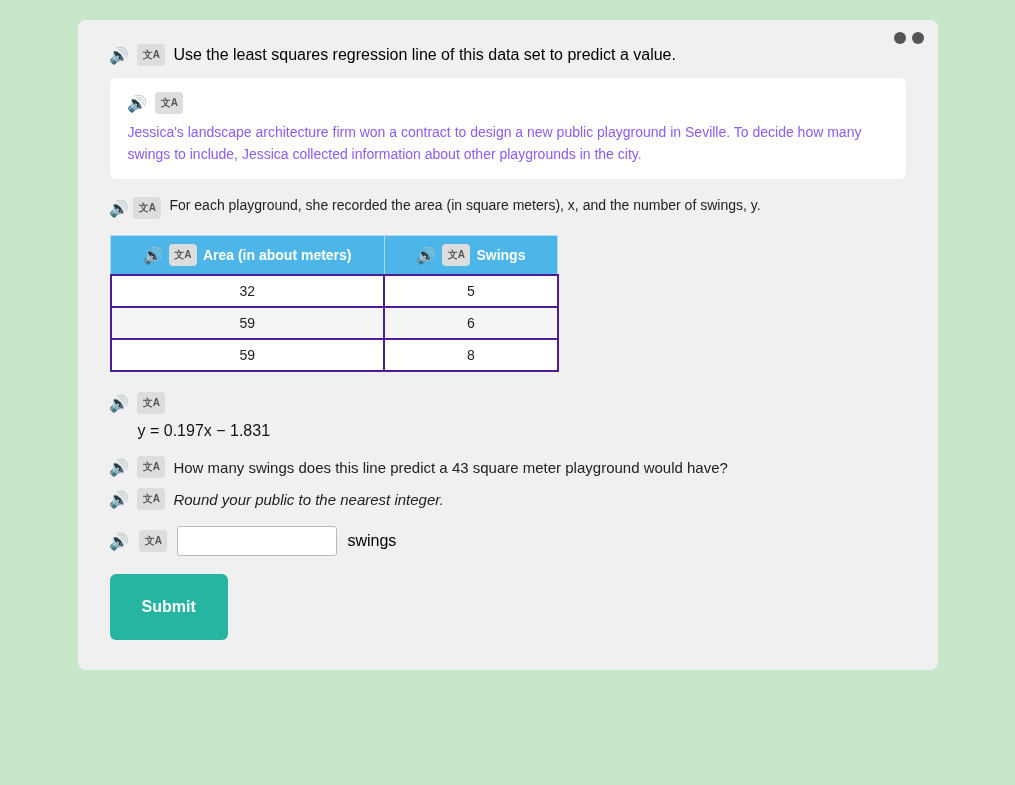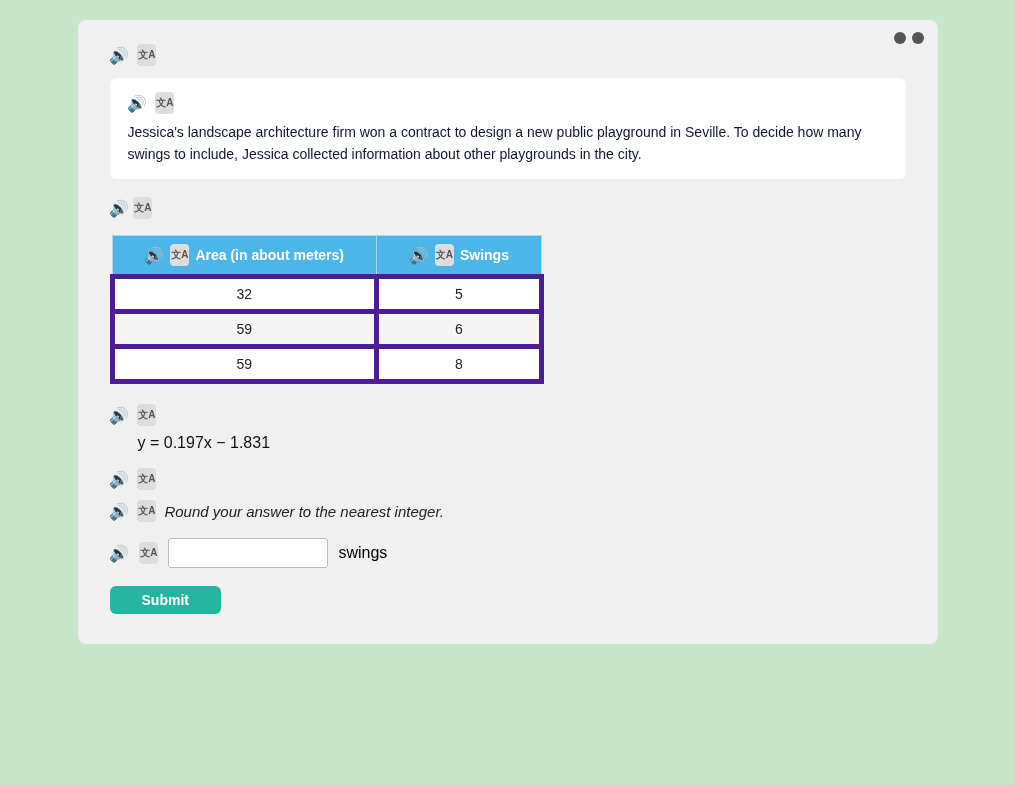--- a/index.html
+++ b/index.html
@@ -49,21 +49,21 @@
 
     .sub-card {
       background: #fff;
       border-radius: 6px;
       padding: 14px 18px;
       margin-bottom: 16px;
     }
 
     .sub-card p {
       font-size: 14px;
-      color: #0f172a;
+      color: #8b5cf6;
       line-height: 1.55;
     }
 
     .sub-header {
       display: flex;
       align-items: center;
       gap: 8px;
       margin-bottom: 8px;
     }
 
@@ -106,21 +106,21 @@
       justify-content: center;
       gap: 6px;
     }
 
     table.data-table td {
       background: #fff;
       padding: 7px 32px;
       font-size: 14px;
       color: #222;
       text-align: center;
-      border: 5px solid #4c1d95;
+      border: 2px solid #4c1d95;
     }
 
     table.data-table tr:nth-child(even) td {
       background: #f5f5f5;
     }
 
     .regression-section {
       font-size: 14px;
       color: #222;
       margin-bottom: 14px;
@@ -174,42 +174,42 @@
       border-radius: 3px;
       font-size: 14px;
       padding: 0 6px;
     }
 
     .submit-btn {
       background: #26b5a0;
       color: #fff;
       border: none;
       border-radius: 6px;
-      padding: 6px 32px;
-      font-size: 14px;
+      padding: 24px 32px;
+      font-size: 16px;
       cursor: pointer;
       font-weight: bold;
     }
 
     .speaker-btn {
       background: none;
       border: none;
       cursor: pointer;
       font-size: 16px;
       color: #333;
       padding: 0;
       display: inline-flex;
       align-items: center;
     }
 
     .translate-btn {
       background: #ddd;
       border: none;
       border-radius: 4px;
-      width: 19px;
+      width: 28px;
       height: 22px;
       font-size: 10px;
       color: #555;
       font-weight: bold;
       cursor: pointer;
       display: inline-flex;
       align-items: center;
       justify-content: center;
     }
   </style>
@@ -220,37 +220,39 @@
   
   <div class="top-icons">
     <span class="dot"></span>
     <span class="dot"></span>
   </div>
 
   
   <div class="section-header">
     <button class="speaker-btn">🔊</button>
     <button class="translate-btn">文A</button>
+    <span>Use the least squares regression line of this data set to predict a value.</span>
   </div>
 
   
   <div class="sub-card">
     <div class="sub-header">
       <button class="speaker-btn">🔊</button>
       <button class="translate-btn">文A</button>
     </div>
     <p>Jessica's landscape architecture firm won a contract to design a new public playground in Seville. To decide how many swings to include, Jessica collected information about other playgrounds in the city.</p>
   </div>
 
   
   <div class="for-each-line">
     <div class="icons">
       <button class="speaker-btn">🔊</button>
       <button class="translate-btn">文A</button>
     </div>
+    <span>For each playground, she recorded the area (in square meters), x, and the number of swings, y.</span>
   </div>
 
   
   <table class="data-table">
     <thead>
       <tr>
         <th>
           <div class="th-inner">
             <button class="speaker-btn">🔊</button>
             <button class="translate-btn">文A</button>
@@ -288,27 +290,28 @@
       <button class="speaker-btn">🔊</button>
       <button class="translate-btn">文A</button>
     </div>
     <div class="regression-equation">y = 0.197x − 1.831</div>
   </div>
 
   
   <div class="question-line">
     <button class="speaker-btn">🔊</button>
     <button class="translate-btn">文A</button>
+    <span>How many swings does this line predict a 43 square meter playground would have?</span>
   </div>
 
   
   <div class="italic-line">
     <button class="speaker-btn">🔊</button>
     <button class="translate-btn">文A</button>
-    <span>Round your answer to the nearest integer.</span>
+    <span>Round your public to the nearest integer.</span>
   </div>
 
   
   <div class="answer-row">
     <button class="speaker-btn">🔊</button>
     <button class="translate-btn">文A</button>
     <input class="answer-input" type="text" style="">
     <span>swings</span>
   </div>
 

